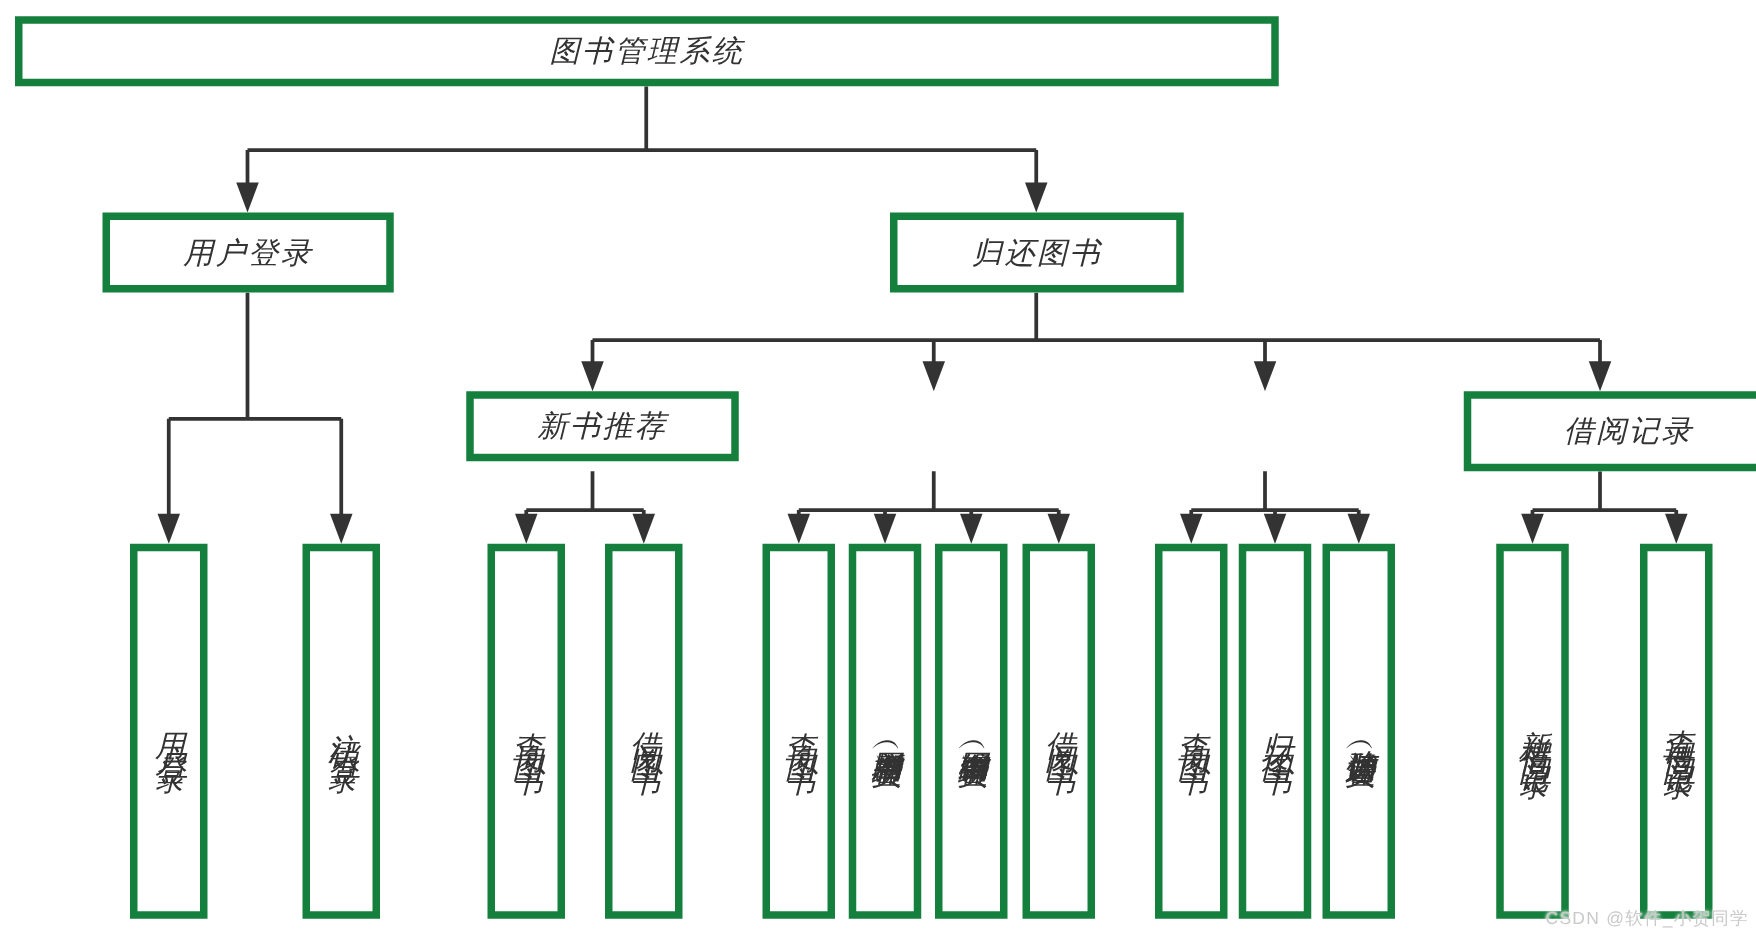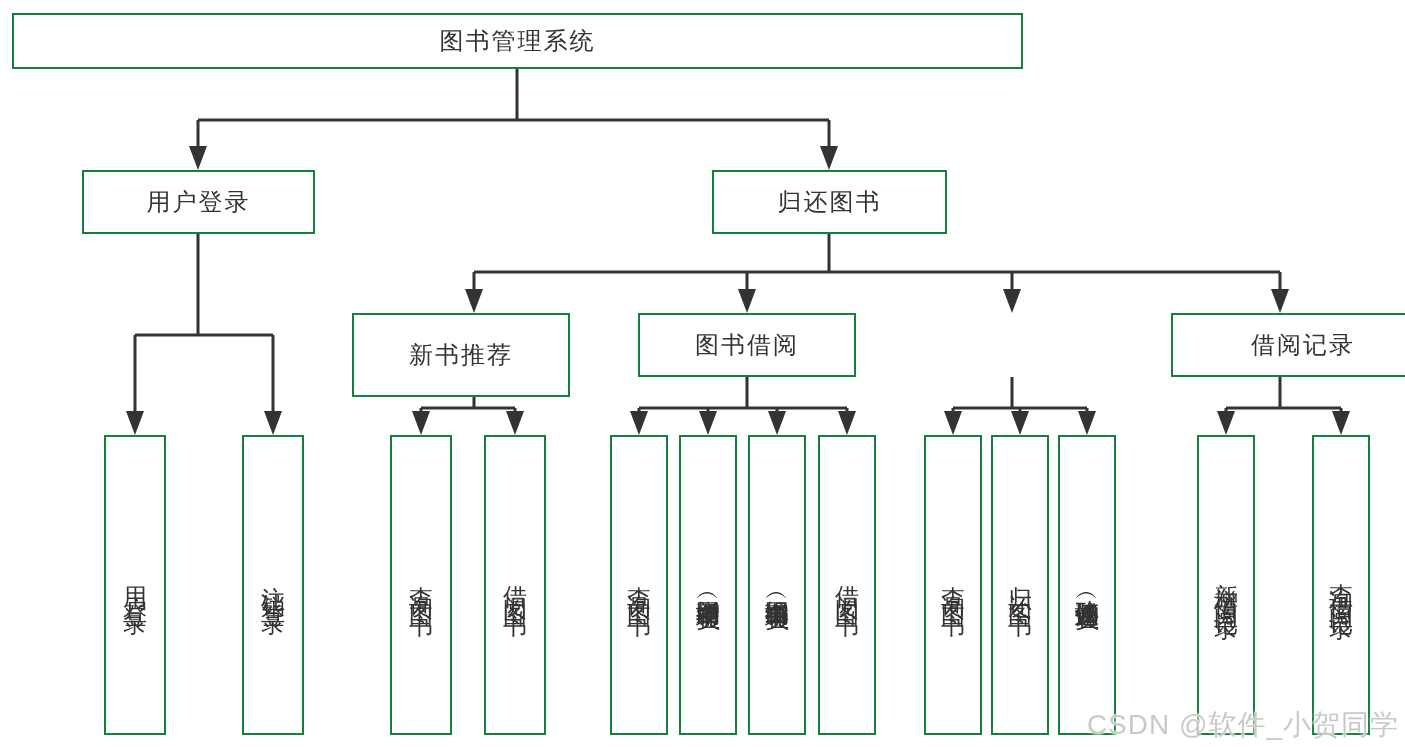--- a/index.html
+++ b/index.html
@@ -14,47 +14,48 @@
   svg.connectors {
     position: absolute;
     left: 0; top: 0;
     width: 1405px; height: 747px;
     z-index: 0;
   }
   .box {
     position: absolute;
     box-sizing: border-box;
     background: #ffffff;
-    border: 2px solid #15803d;
+    border: 6px solid #15803d;
     display: flex;
     align-items: center;
     justify-content: center;
     z-index: 1;
     color: #333333;
+    font-style: italic;
   }
   .box.h {
     font-size: 24px;
     letter-spacing: 2px;
     white-space: nowrap;
   }
   .vtext {
     writing-mode: vertical-rl;
     text-orientation: mixed;
     font-size: 24px;
     color: #333333;
     letter-spacing: 9px;
     line-height: 1;
   }
   .vtext.v6 { letter-spacing: 7px; }
   .vtext.v9 { letter-spacing: 1px; }
   .watermark {
     position: absolute;
     right: 6px;
     bottom: 3px;
-    font-size: 28px;
+    font-size: 14px;
     color: #c9c9c9;
     letter-spacing: 1px;
     z-index: 5;
     text-shadow: 0 0 3px #ffffff, 0 0 2px #ffffff;
     white-space: nowrap;
   }
 </style>
 </head>
 <body>
 
@@ -98,22 +99,21 @@
       <polygon points="1217,411 1235,411 1226,435"></polygon>
       <polygon points="1332,411 1350,411 1341,435"></polygon>
     </g>
   </svg>
 
   <div class="box h" style="left:12px; top:13px; width:1011px; height:56px;">图书管理系统</div>
 
   <div class="box h" style="left:82px; top:170px; width:233px; height:64px;">用户登录</div>
   <div class="box h" style="left:712px; top:170px; width:235px; height:64px;">归还图书</div>
 
-  <div class="box h" style="left:352px; top:313px; width:218px; height:84px;text-align:center;">新书推荐</div>
-  <div class="box h" style="left:638px; top:313px; width:218px; height:64px;">图书借阅</div>
+  <div class="box h" style="left:373px; top:313px; width:218px; height:56px;text-align:center;">新书推荐</div>
   <div class="box h" style="left:1171px; top:313px; width:264px; height:64px;">借阅记录</div>
 
   <div class="box v" style="left:104px; top:435px; width:62px; height:300px;">
     <span class="vtext">用户登录</span>
   </div>
   <div class="box v" style="left:242px; top:435px; width:62px; height:300px;">
     <span class="vtext">注销登录</span>
   </div>
 
   <div class="box v" style="left:390px; top:435px; width:62px; height:300px;">

